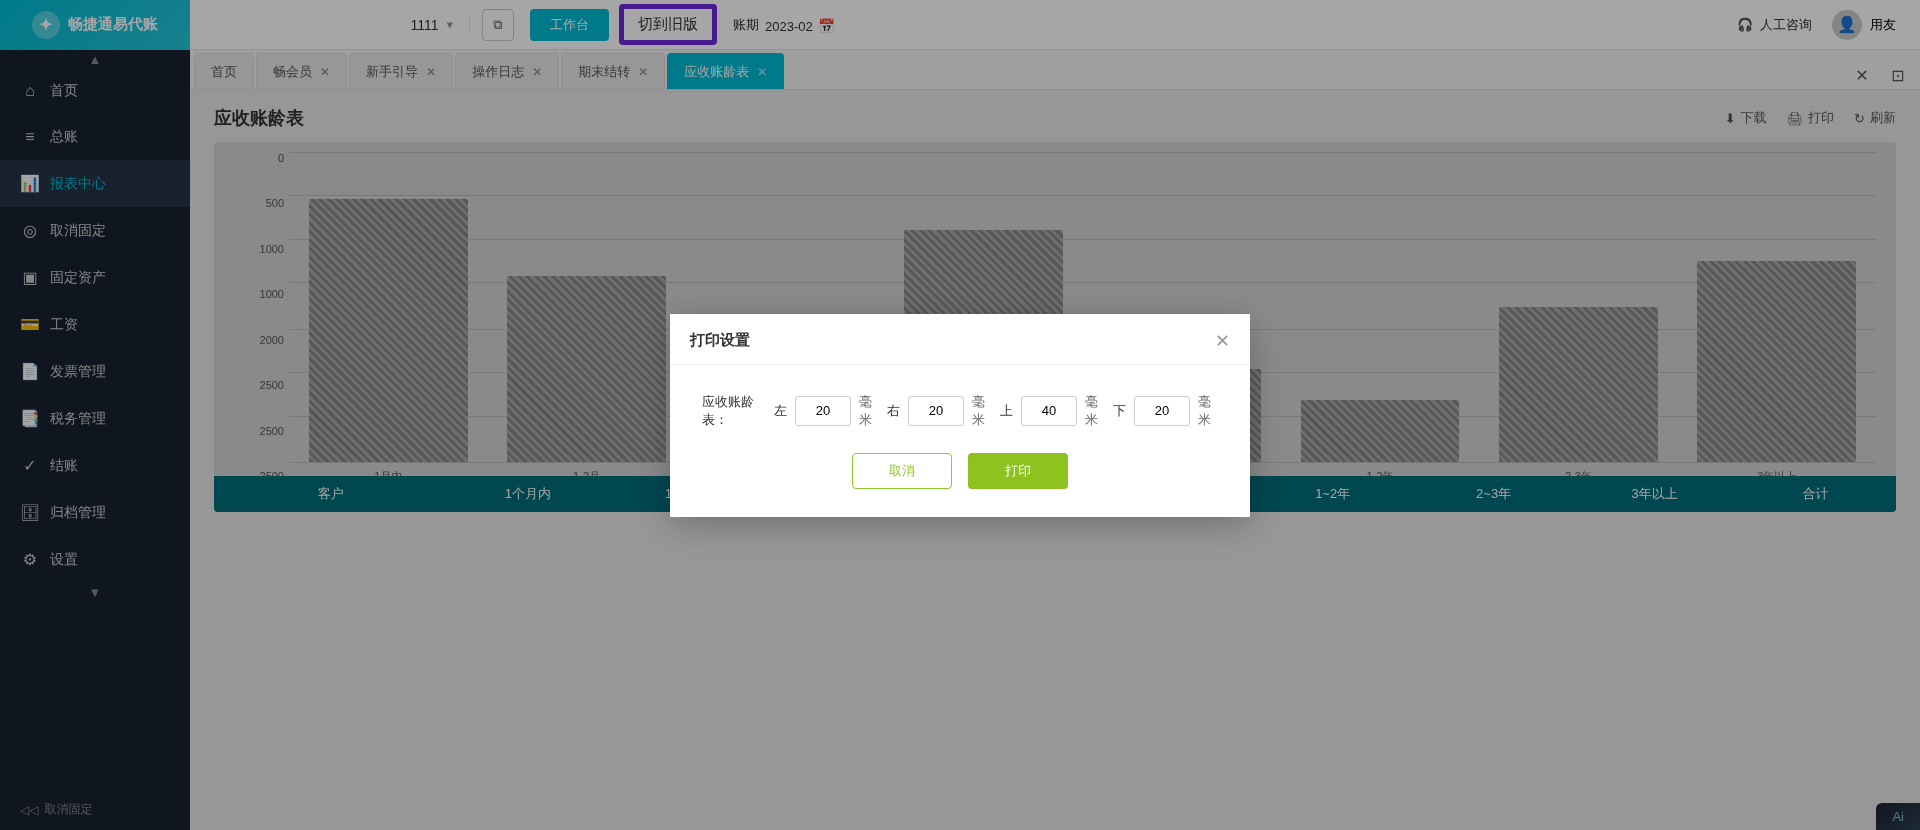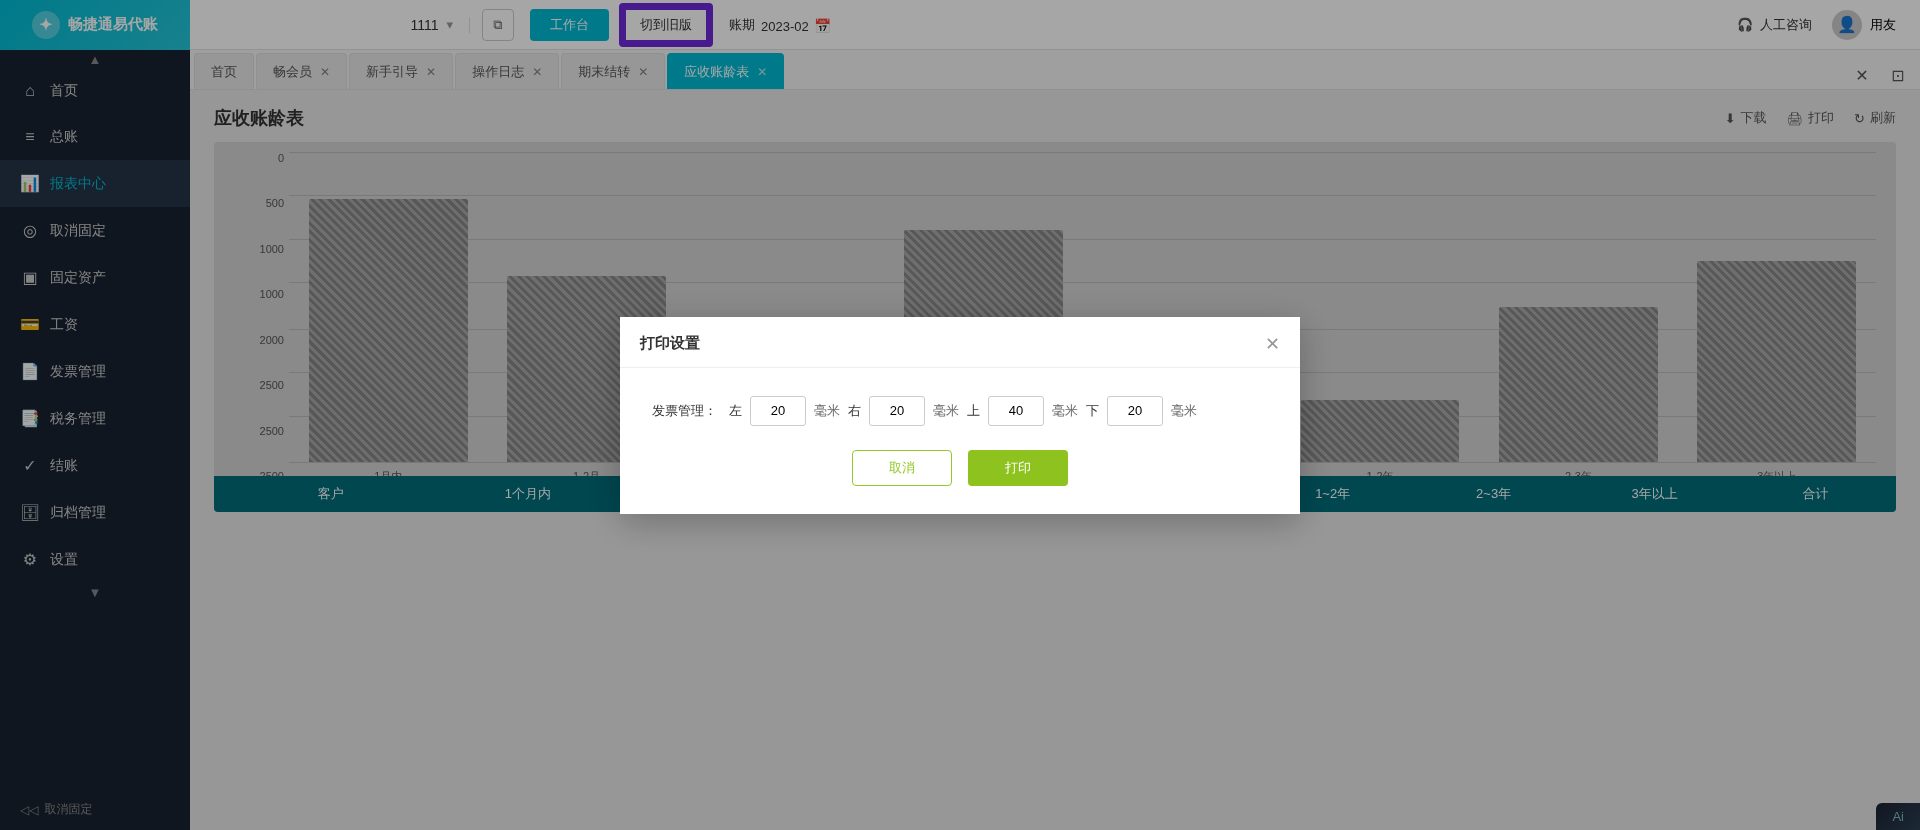--- a/index.html
+++ b/index.html
@@ -67,27 +67,27 @@
       background: #00bcd4;
       color: #fff;
       border: none;
       padding: 7px 20px;
       border-radius: 4px;
       cursor: pointer;
       margin-left: 16px;
       font-size: 13px;
     }
     .old-version-btn {
-      border: 7px solid #6d28d9;
+      border: 5px solid #6d28d9;
       background: #fff;
       padding: 6px 14px;
       border-radius: 4px;
       cursor: pointer;
       margin-left: 10px;
-      font-size: 13px;
+      font-size: 15px;
       color: #333;
     }
     .period-info {
       margin-left: 16px;
       font-size: 13px;
       color: #333;
       display: flex;
       align-items: flex-end;
       gap: 6px;
     }
@@ -323,21 +323,21 @@
       z-index: 1000;
       display: flex;
       align-items: center;
       justify-content: center;
     }
 
     
     .dialog {
       background: #fff;
       border-radius: 0;
-      width: 680px;
+      width: 580px;
       box-shadow: 0 8px 32px rgba(0,0,0,0.25);
     }
     .dialog-header {
       display: flex;
       align-items: center;
       justify-content: space-between;
       padding: 16px 20px 12px;
       border-bottom: 1px solid #eee;
     }
     .dialog-title { font-size: 15px; font-weight: bold; color: #333; }
@@ -686,21 +686,21 @@
 </div>
 
 <div class="overlay">
   <div class="dialog">
     <div class="dialog-header">
       <span class="dialog-title">打印设置</span>
       <span class="dialog-close">✕</span>
     </div>
     <div class="dialog-body">
       <div class="margin-row">
-        <span class="margin-label">发票管理：</span>
+        <span class="margin-label">应收账龄表：</span>
 
         <span>左</span>
         <input class="margin-input" type="text" value="20" style="">
         <span class="margin-unit">毫米</span>
 
         <span>右</span>
         <input class="margin-input" type="text" value="20" style="">
         <span class="margin-unit">毫米</span>
 
         <span>上</span>

